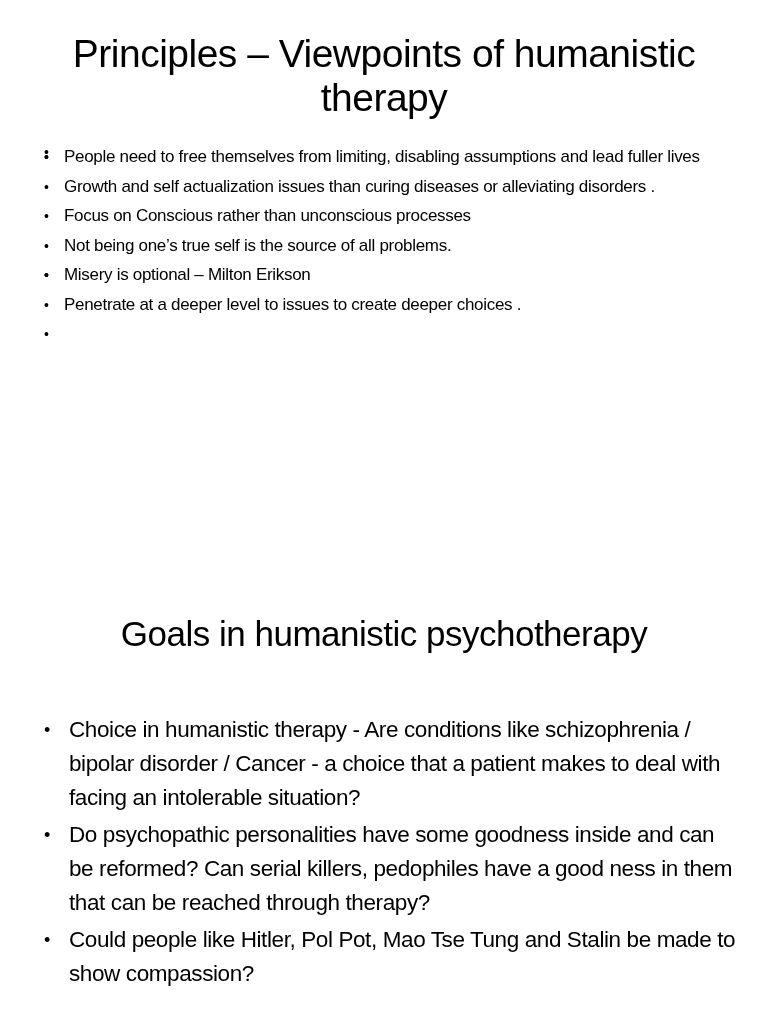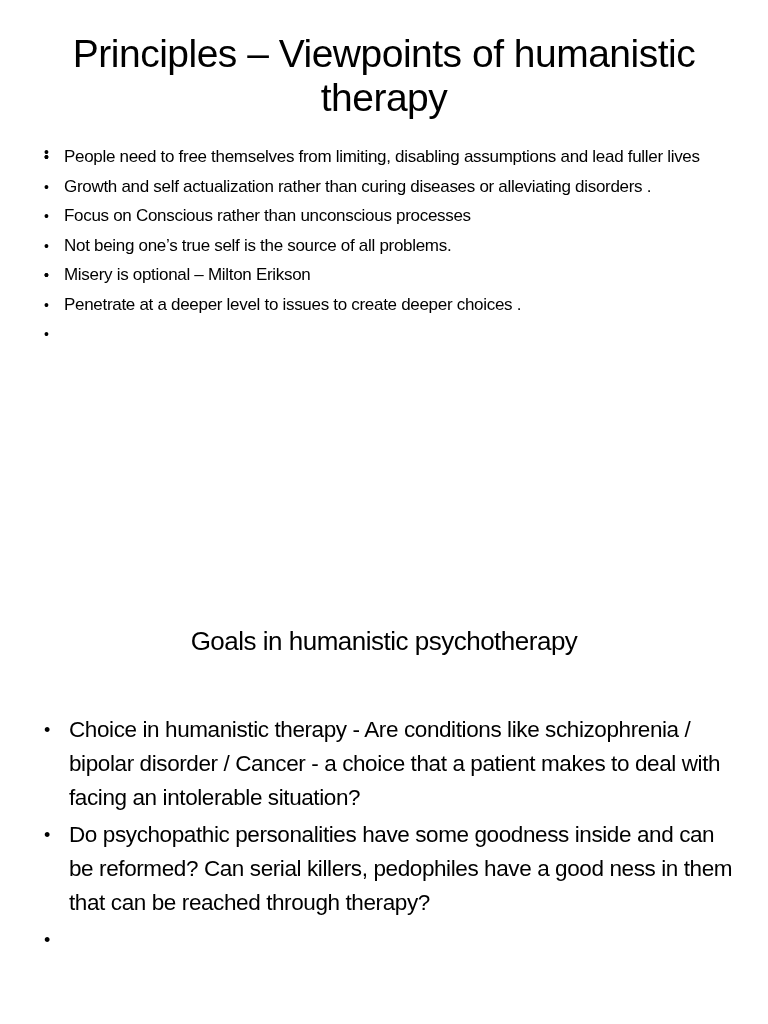--- a/index.html
+++ b/index.html
@@ -8,46 +8,46 @@
   .slide { position:absolute; left:0; width:768px; }
   .title { text-align:center; font-weight:normal; margin:0; }
   #slide1 { top:0; height:560px; }
   #slide1 .title { position:absolute; top:32px; left:60px; width:648px;
                    font-size:39px; line-height:44px; letter-spacing:-0.5px; }
   #slide1 ul { position:absolute; top:140px; left:44px; width:690px; margin:0; padding:0; list-style:none; }
   #slide1 li { position:relative; padding-left:20px; font-size:17px; line-height:24.5px;
                margin-bottom:5px; letter-spacing:-0.3px; }
   #slide1 li .bullet { position:absolute; left:0; top:0; font-size:14px; }
   #slide2 { top:560px; height:464px; }
-  #slide2 .title { position:absolute; top:58px; left:40px; width:688px;
-                   font-size:26px; line-height:46px; letter-spacing:-0.5px; }
+  #slide2 .title { position:absolute; top:51px; left:40px; width:688px;
+                   font-size:35px; line-height:46px; letter-spacing:-0.5px; }
   #slide2 ul { position:absolute; top:153px; left:44px; width:700px; margin:0; padding:0; list-style:none; }
   #slide2 li { position:relative; padding-left:25px; font-size:22.5px; line-height:34px;
                margin-bottom:3px; letter-spacing:-0.4px; }
   #slide2 li .bullet { position:absolute; left:0; top:0; font-size:18px; }
 </style>
 </head>
 <body>
 
 <section class="slide" id="slide1">
   <h1 class="title">Principles – Viewpoints of humanistic therapy</h1>
   <ul>
     <li><span class="bullet">•</span></li>
     <li><span class="bullet">•</span></li>
     <li><span class="bullet">•</span><span>People need to free themselves from limiting, disabling  assumptions and lead fuller lives</span></li>
-    <li><span class="bullet">•</span><span>Growth and self actualization rather than curing diseases or  alleviating disorders .</span></li>
+    <li><span class="bullet">•</span><span>Growth and self actualization issues than curing diseases or  alleviating disorders .</span></li>
     <li><span class="bullet">•</span><span>Focus on Conscious rather than unconscious processes</span></li>
     <li><span class="bullet">•</span><span>Not being one’s true self is the source of all problems.</span></li>
     <li><span class="bullet">•</span></li>
     <li><span class="bullet">•</span><span>Misery is optional – Milton Erikson</span></li>
     <li><span class="bullet">•</span><span>Penetrate at a deeper level to issues to create deeper choices .</span></li>
     <li><span class="bullet">•</span><span>&nbsp;</span></li>
   </ul>
 </section>
 
 <section class="slide" id="slide2">
   <h1 class="title">Goals in humanistic psychotherapy</h1>
   <ul>
     <li><span class="bullet">•</span><span>Choice in humanistic therapy - Are conditions like schizophrenia / bipolar disorder / Cancer - a  choice that a patient makes to deal with facing an   intolerable situation?</span></li>
     <li><span class="bullet">•</span><span>Do psychopathic personalities have some  goodness inside and can be reformed? Can serial  killers, pedophiles have a good ness in them that  can be reached through therapy?</span></li>
-    <li><span class="bullet">•</span></li>
+    <li><span class="bullet">•</span><span>Could people like Hitler, Pol Pot, Mao Tse Tung and Stalin be made to show compassion?</span></li>
   </ul>
 </section>
 
 </body></html>

